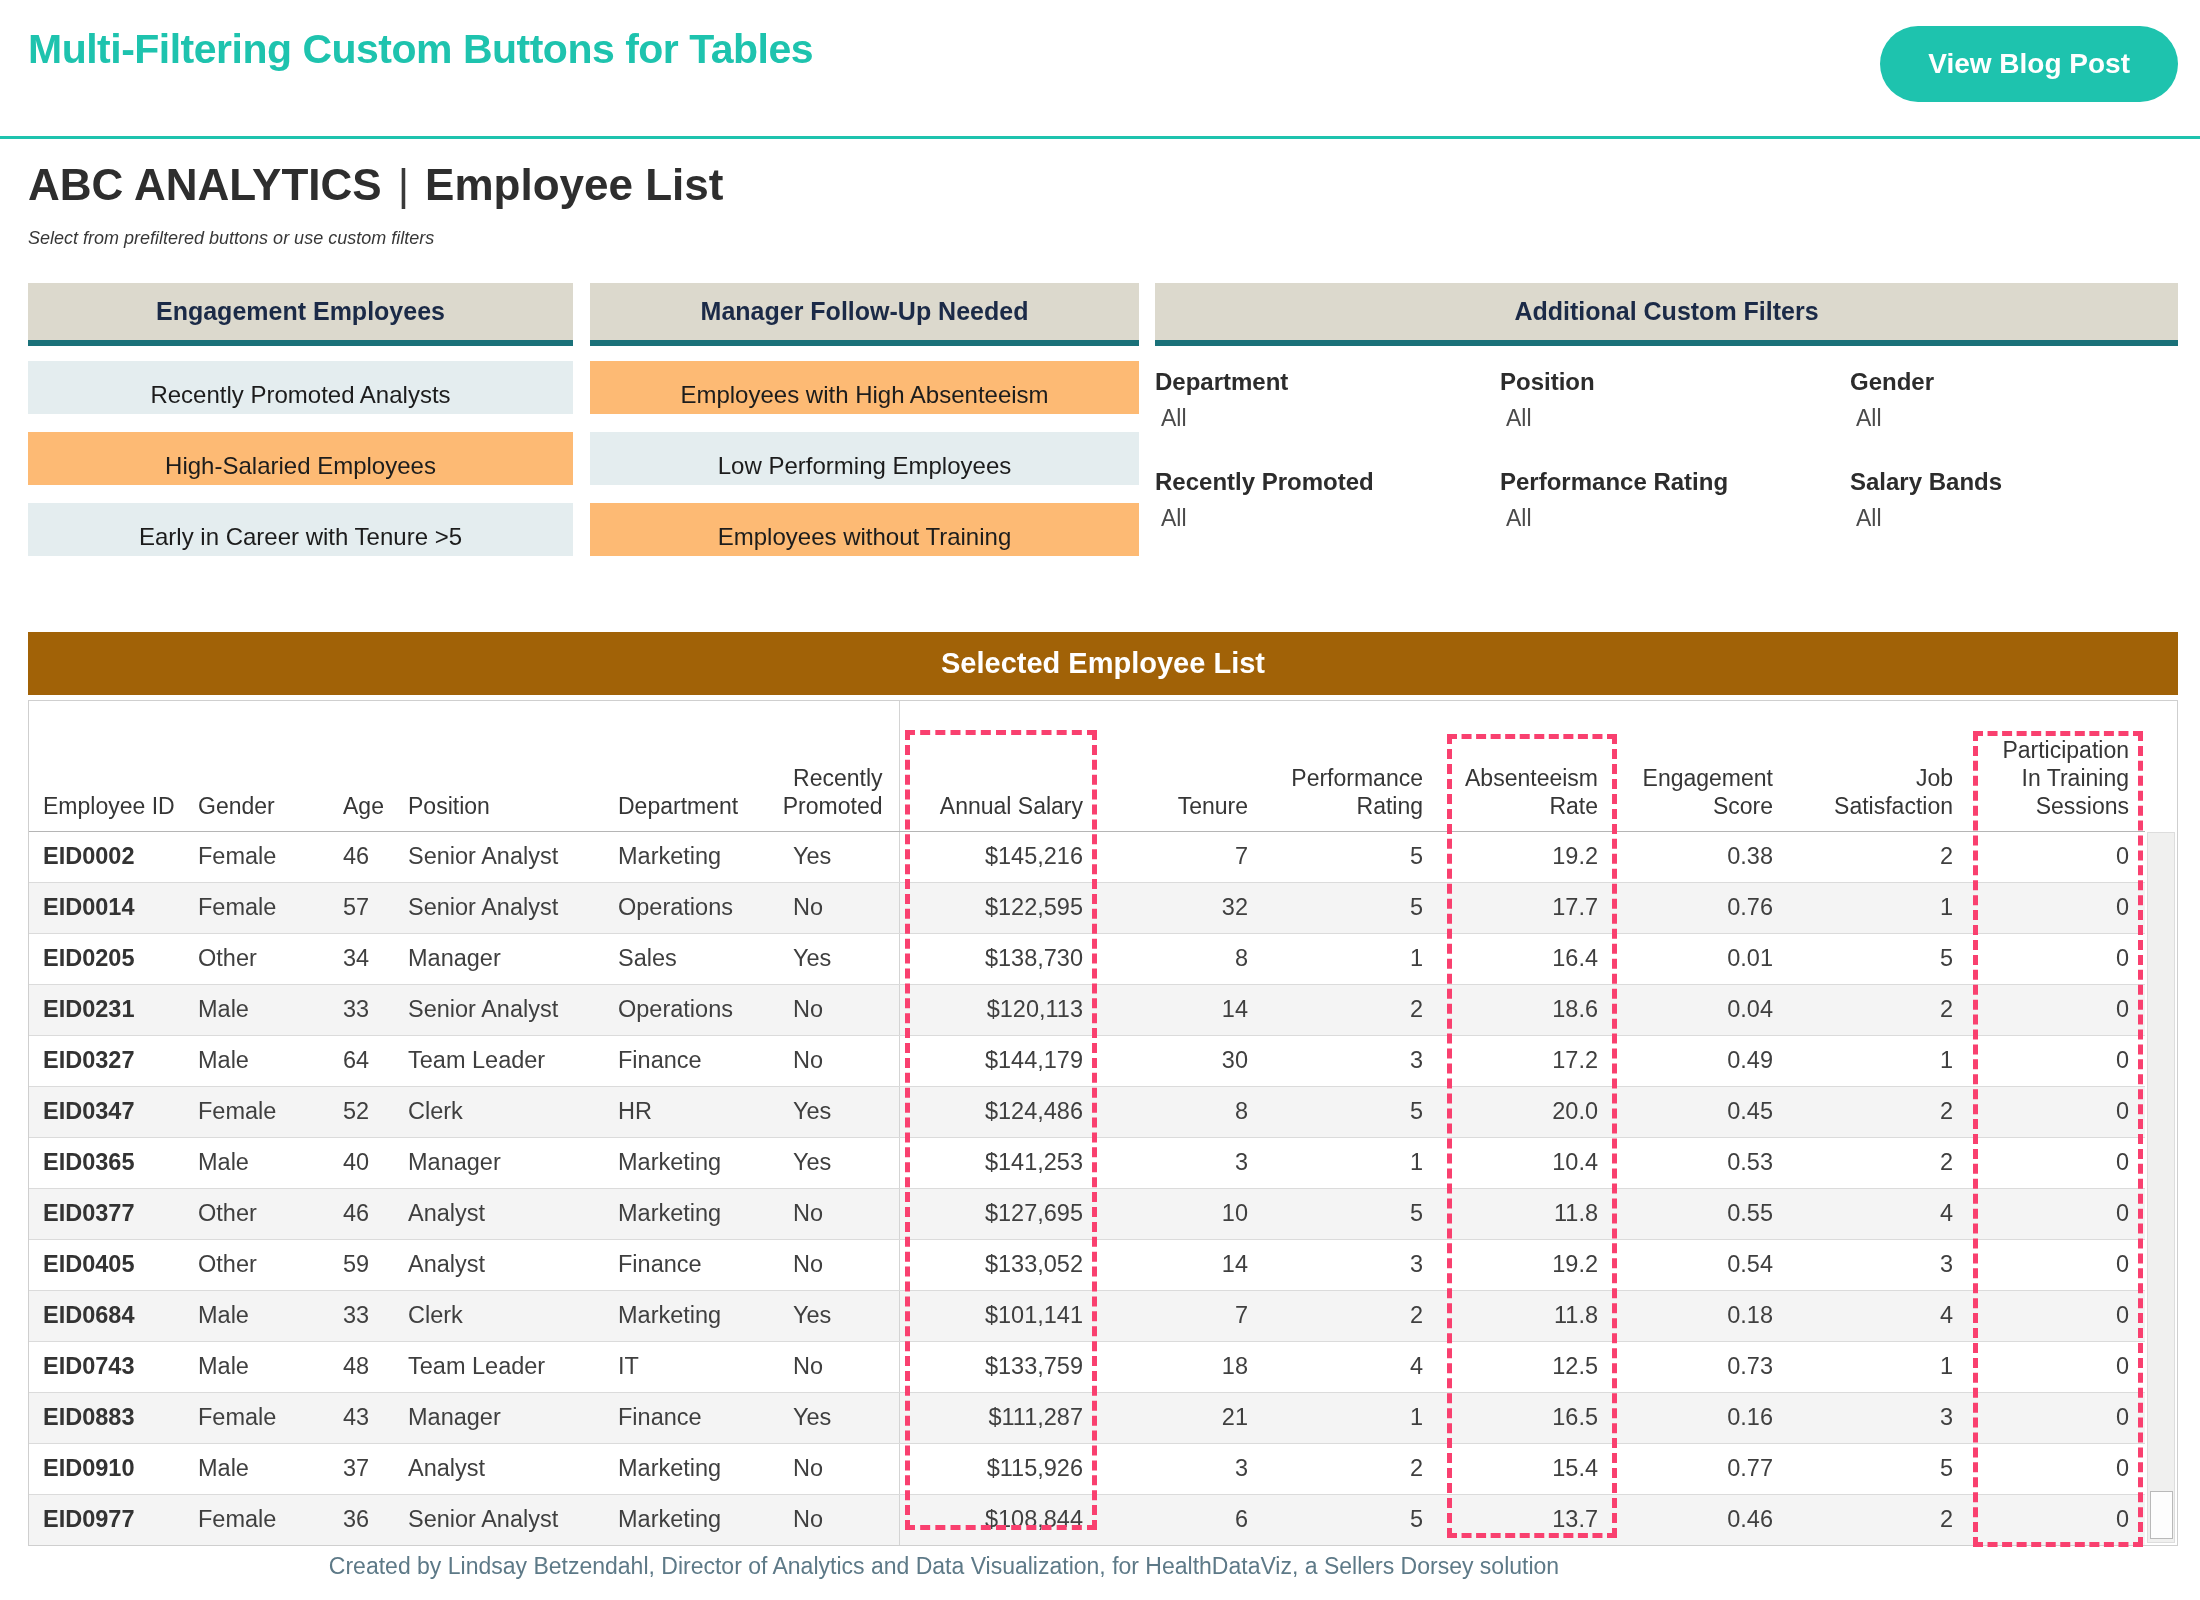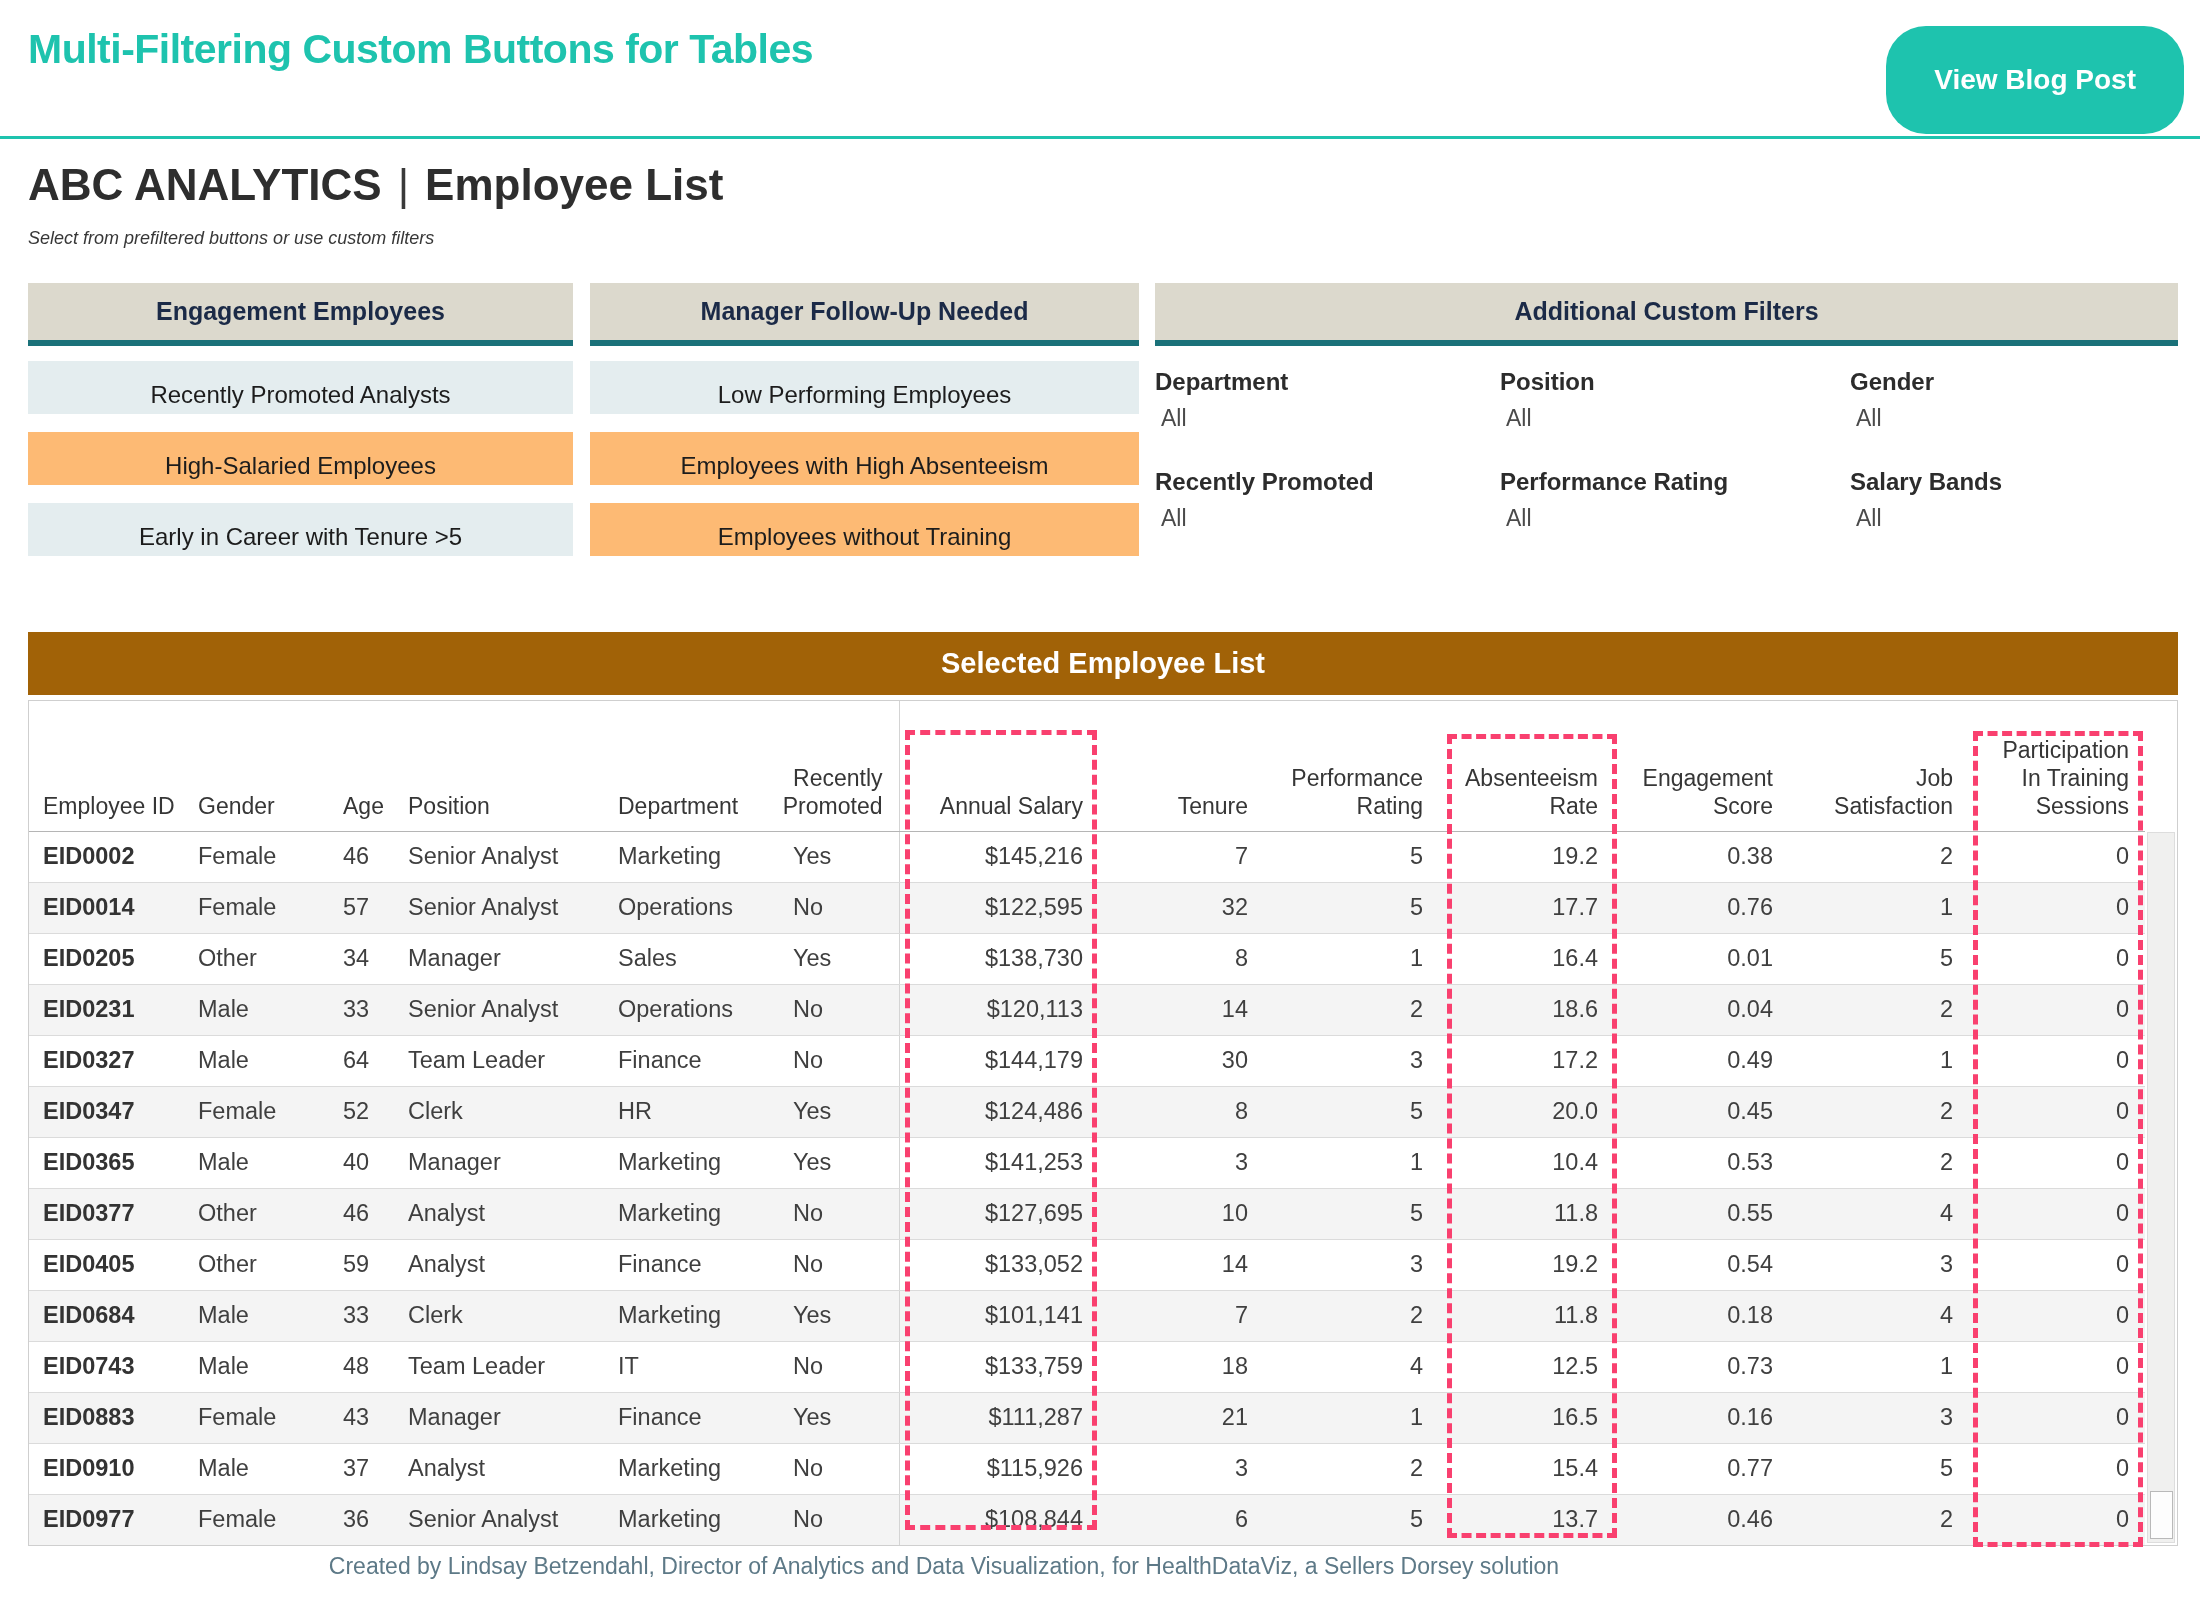--- a/index.html
+++ b/index.html
@@ -2,21 +2,21 @@
 <html><head>
 <meta charset="utf-8">
 <style>
   html,body{margin:0;padding:0;background:#ffffff;}
   .page{position:relative;width:2200px;height:1600px;background:#ffffff;
         font-family:"Liberation Sans",sans-serif;overflow:hidden;color:#333;}
 
   
   .dash-title{position:absolute;left:28px;top:26px;margin:0;font-size:41px;font-weight:700;
               color:#1ec3ae;letter-spacing:-0.5px;}
-  .blog-btn{position:absolute;right:16px;top:26px;height:76px;line-height:76px;padding:16px 48px;
+  .blog-btn{position:absolute;right:22px;top:26px;height:76px;line-height:76px;padding:0 48px;
             background:#1ec3ae;color:#ffffff;font-size:28px;font-weight:700;border-radius:40px;
             cursor:pointer;user-select:none;}
   .top-divider{position:absolute;left:0;top:136px;width:2200px;height:3px;background:#1ec3ae;}
 
   
   .brand-line{position:absolute;left:28px;top:160px;font-size:44px;font-weight:700;color:#2e2e2e;}
   .brand-line .sep{font-weight:400;color:#3a3a3a;margin:0 16px;}
   .subtitle{position:absolute;left:28px;top:228px;font-size:18px;font-style:italic;color:#373737;}
 
   
@@ -91,22 +91,22 @@
       <div class="ghead">Engagement Employees</div>
       <div class="group-buttons">
           <div class="fbtn">Recently Promoted Analysts</div>
           <div class="fbtn sel">High-Salaried Employees</div>
           <div class="fbtn">Early in Career with Tenure &gt;5</div>
         </div>
     </div>
     <div class="filter-group fg-1">
       <div class="ghead">Manager Follow-Up Needed</div>
       <div class="group-buttons">
+          <div class="fbtn sel">Employees with High Absenteeism</div>
           <div class="fbtn">Low Performing Employees</div>
-          <div class="fbtn sel">Employees with High Absenteeism</div>
           <div class="fbtn sel">Employees without Training</div>
         </div>
     </div>
     <div class="filter-group fg-custom">
       <div class="ghead">Additional Custom Filters</div>
       <div class="fields-grid">
           <div>
             <div class="flabel">Department</div>
             <div class="fvalue">All</div>
           </div>

